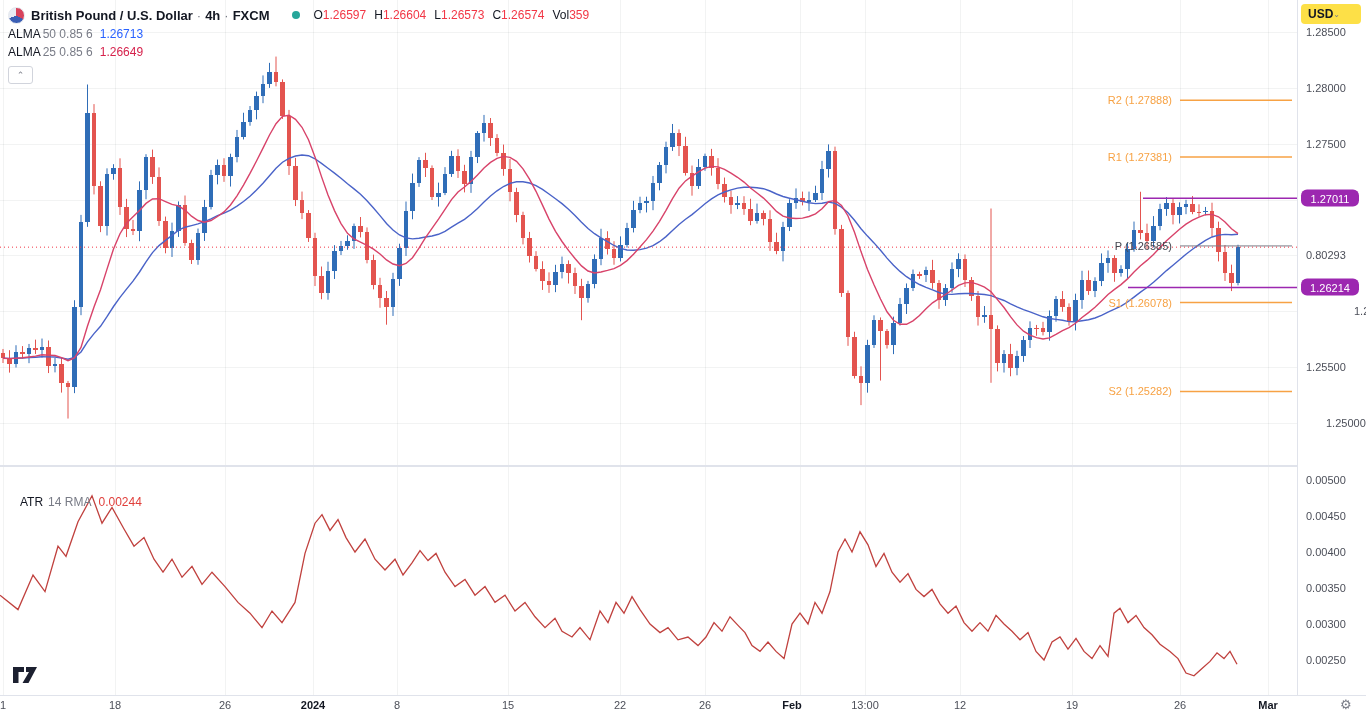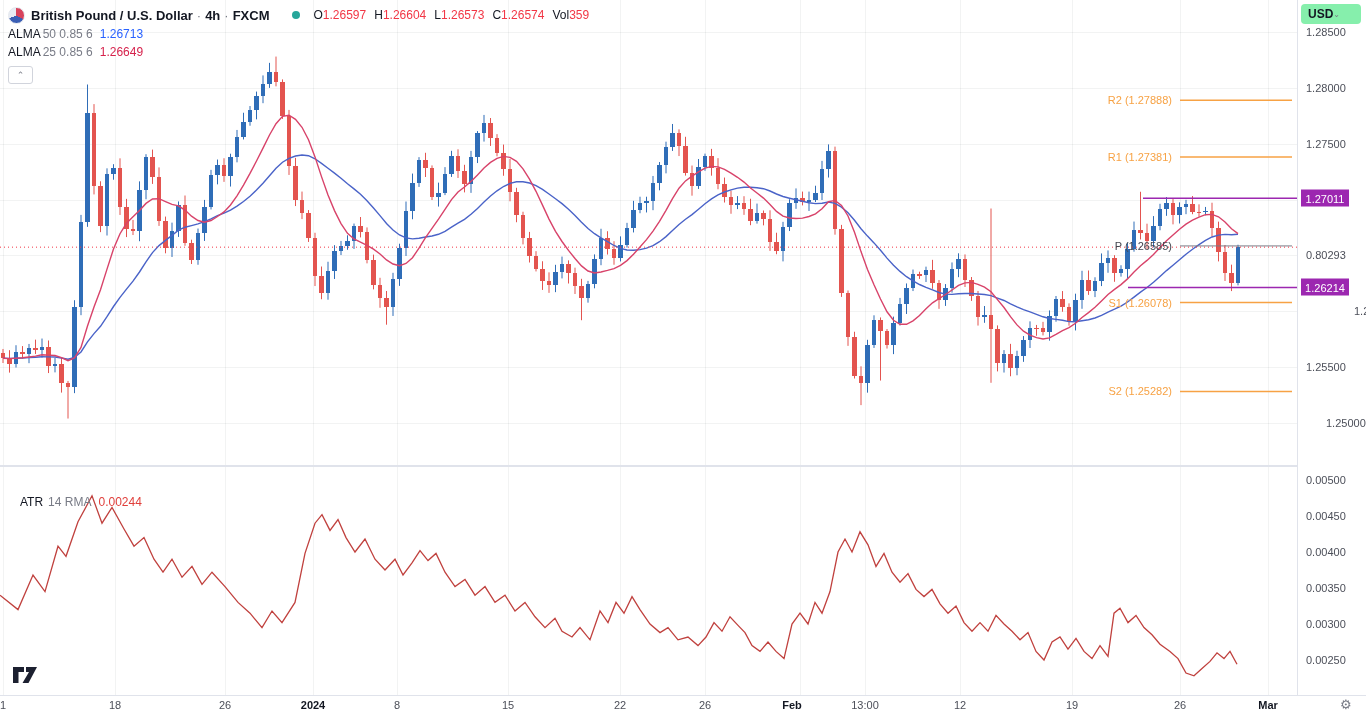--- a/index.html
+++ b/index.html
@@ -23,28 +23,28 @@
   .ind-row .ival{margin-left:7px;}
   .collapse-btn{margin-top:6px;width:23px;height:16px;border:1px solid #d1d4dc;border-radius:3px;
       display:flex;align-items:center;justify-content:center;color:#787b86;font-size:9px;background:#fff;cursor:pointer;}
   
   .atr-legend{position:absolute;left:20px;top:495px;z-index:5;display:flex;font-size:12px;align-items:center;}
   .atr-legend .params{color:#787b86;margin-left:5px;}
   .atr-legend .ival{margin-left:7px;}
   
   .price-axis{position:absolute;left:1298px;top:0;width:68px;height:695px;background:#fff;z-index:4;cursor:ns-resize;}
   .ptick{position:absolute;left:8px;font-size:11px;color:#4c4f59;transform:translateY(-50%);}
-  .pbadge{position:absolute;left:3px;width:48px;height:17px;background:#9c27b0;color:#fff;border-radius:0;
+  .pbadge{position:absolute;left:3px;width:58px;height:17px;background:#9c27b0;color:#fff;border-radius:6px;
           font-size:11px;display:flex;align-items:center;justify-content:center;transform:translateY(-50%);}
   .time-axis{position:absolute;left:0;top:696px;width:1366px;height:21px;background:#fff;z-index:4;cursor:ew-resize;}
   .ttick{position:absolute;top:3px;font-size:11px;color:#4c4f59;transform:translateX(-50%);}
   .ttick.bold{font-weight:bold;color:#131722;}
   .gear{position:absolute;left:1340px;top:1px;color:#787b86;font-size:13px;cursor:pointer;}
   
-  .cur-btn{position:absolute;left:1301px;top:4px;width:60px;height:20px;background:#86efac;border-radius:4px;
+  .cur-btn{position:absolute;left:1301px;top:4px;width:60px;height:20px;background:#fde047;border-radius:4px;
      display:flex;align-items:center;padding:0 7px;box-sizing:border-box;
      font-size:12px;font-weight:bold;color:#131722;cursor:pointer;z-index:6;}
   .cur-btn .chev{font-size:8px;color:#787b86;font-weight:normal;}
   
   .pivot-lab{position:absolute;font-size:11px;color:#f7a244;transform:translateY(-50%);text-align:right;width:110px;z-index:3;}
   .pivot-lab.gray{color:#43464f;}
   .tv-logo{position:absolute;left:12px;top:666px;z-index:5;cursor:pointer;}
   .sep-h{position:absolute;background:#e0e3eb;z-index:3;}
 </style>
 </head>

